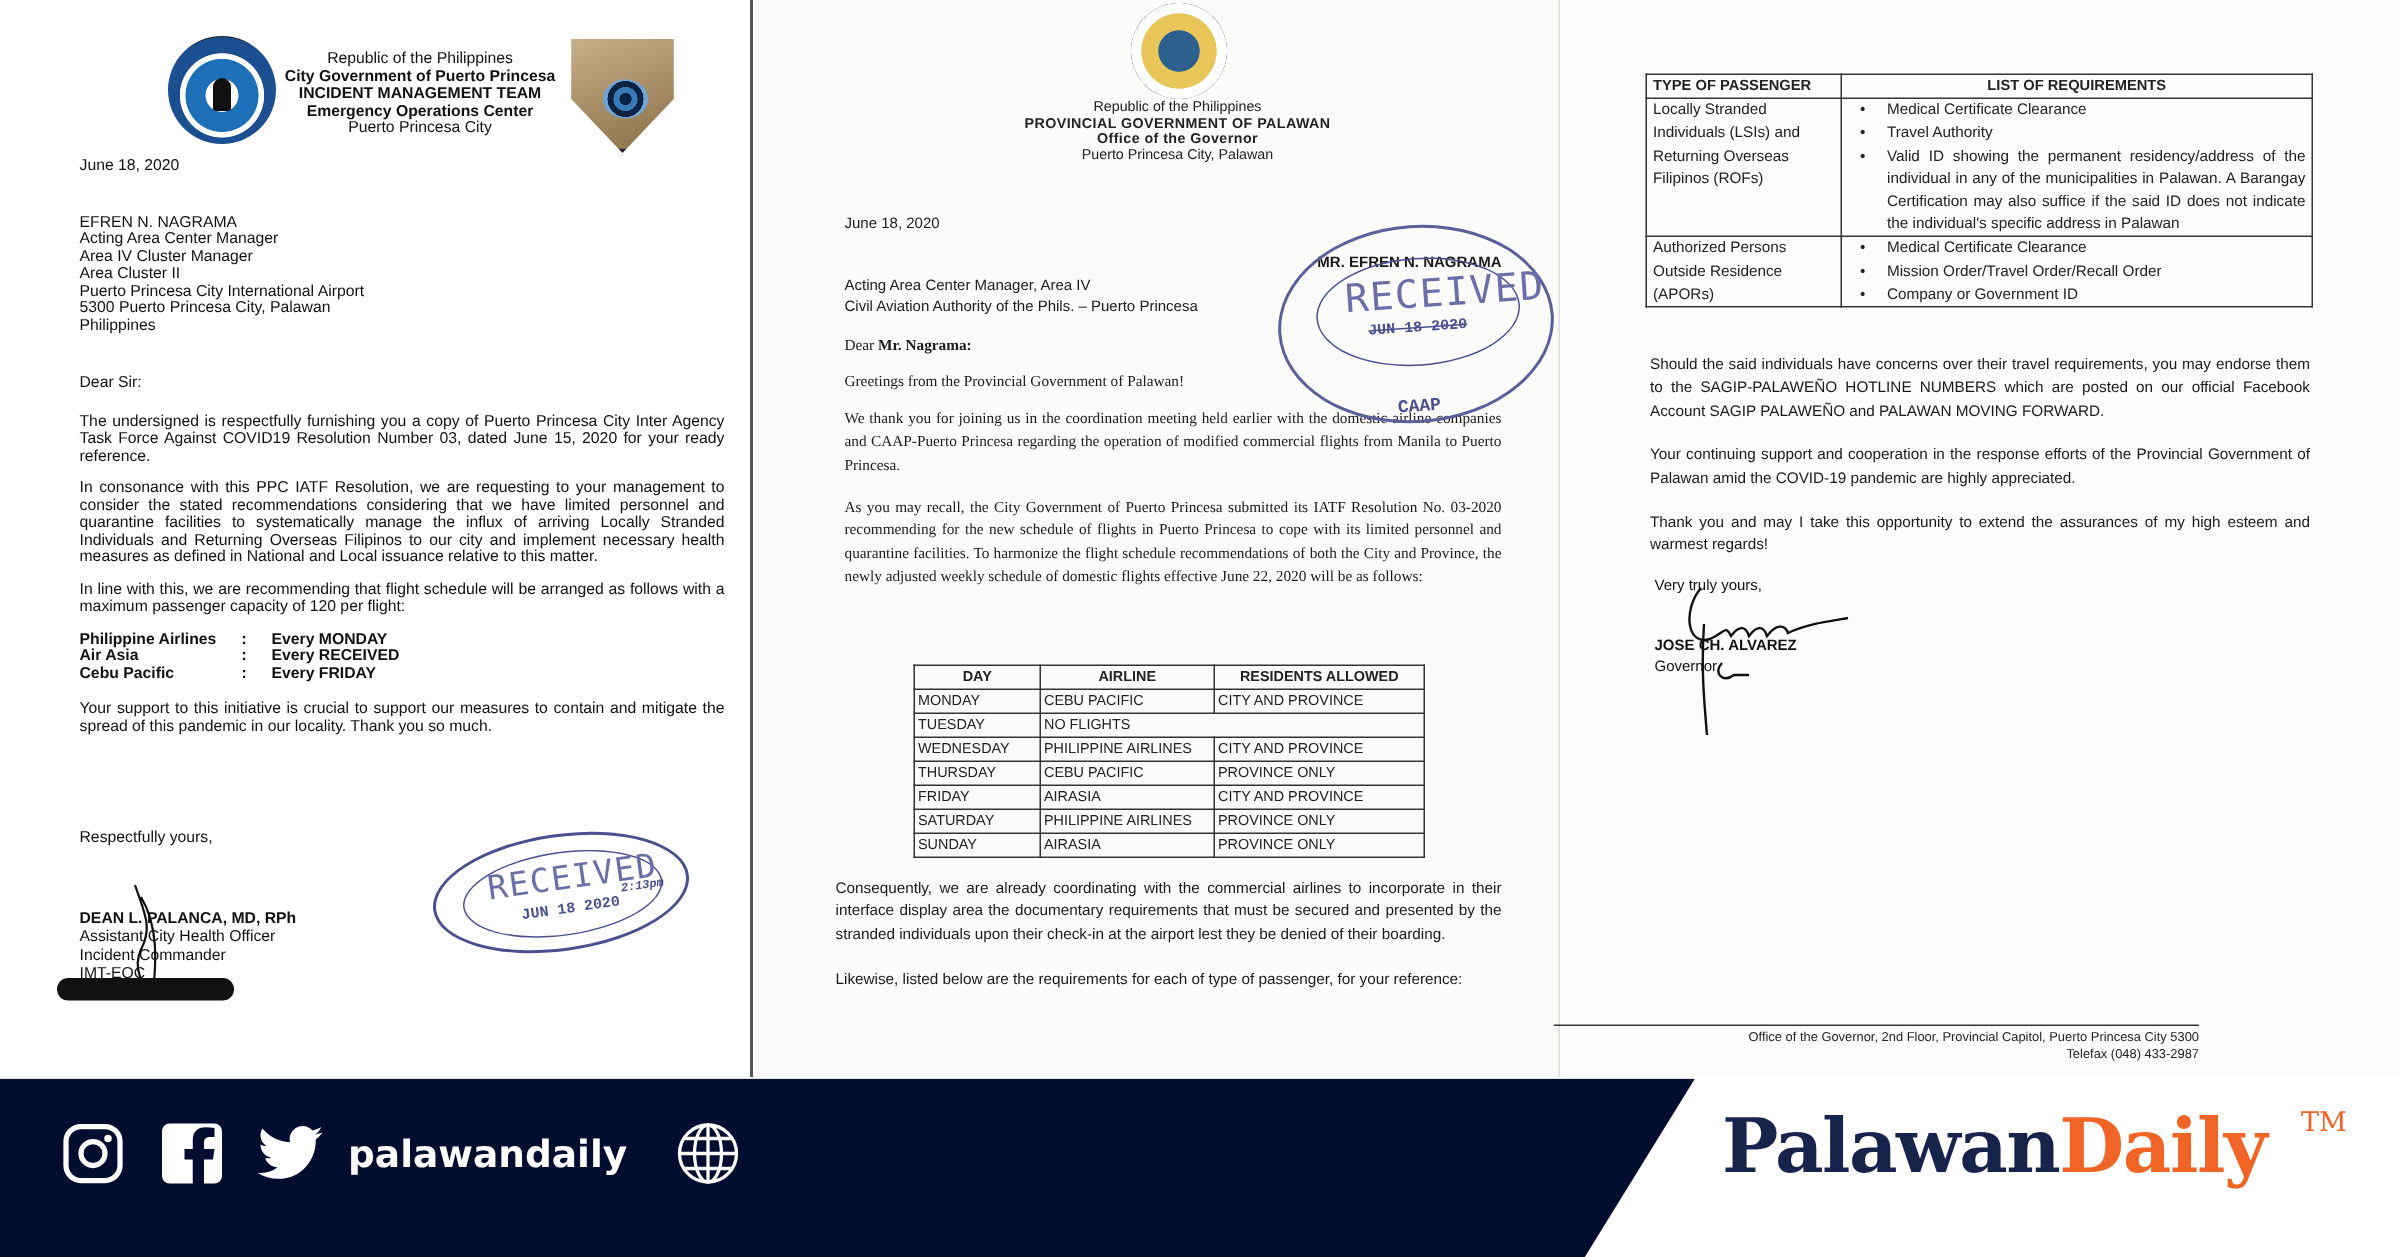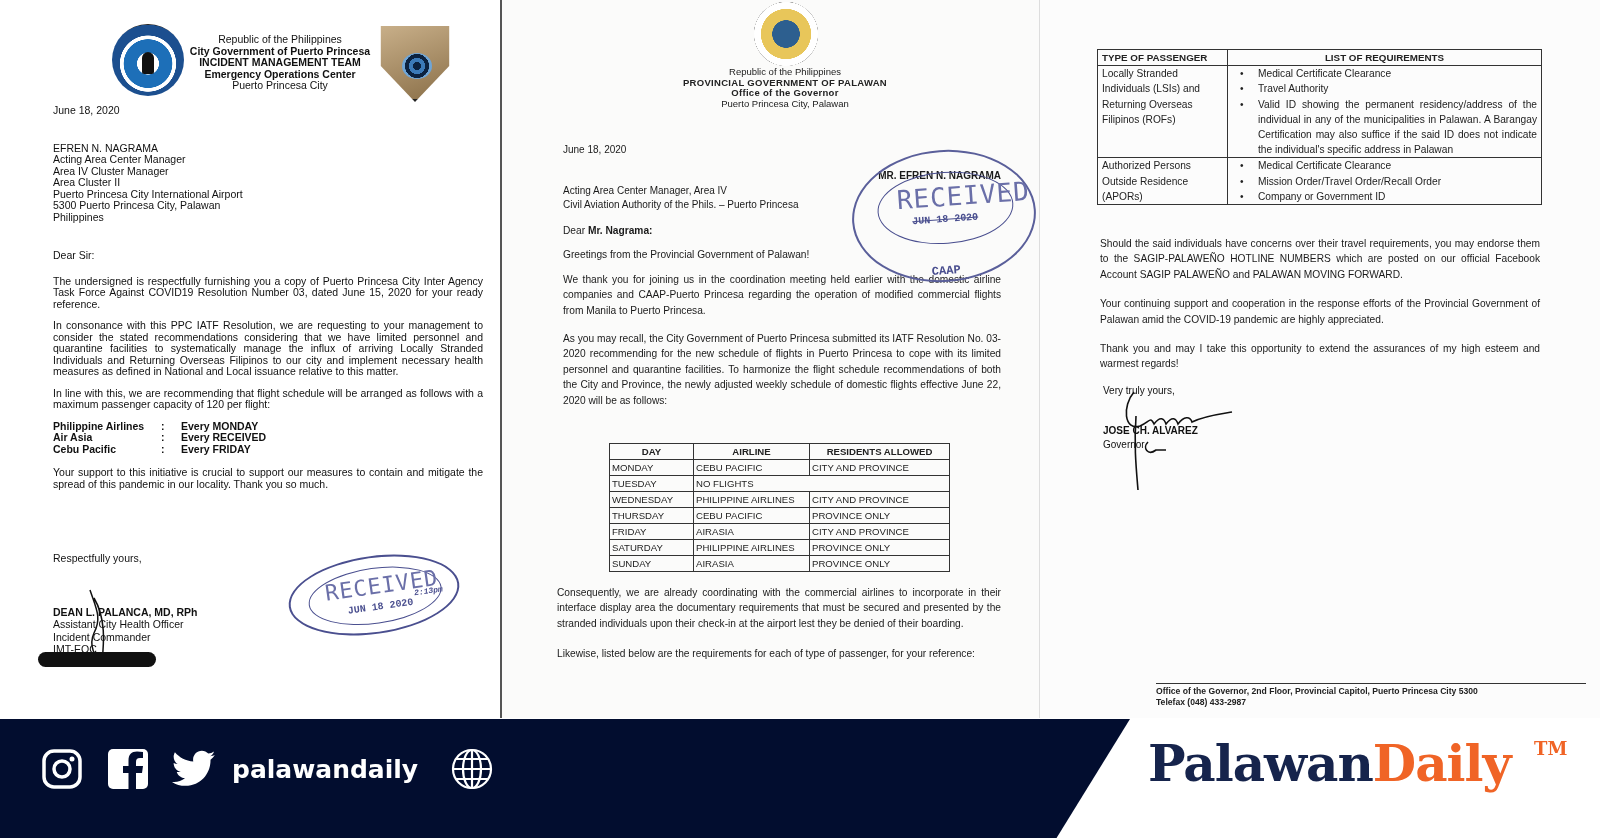--- a/index.html
+++ b/index.html
@@ -37,55 +37,55 @@
   .stamp .inner-oval { position: absolute; border: 1.5px solid #4a4f8f; border-radius: 50%; }
   .stamp .rec { position: absolute; font-family: "DejaVu Sans Mono", monospace; font-size: 22px; letter-spacing: 1px; color: #6a6fa8; }
   .stamp .dt { position: absolute; font-family: "Liberation Mono", monospace; font-size: 10px; font-weight: bold; }
 
   
   .p2-seal { position: absolute; left: 754px; top: 2px; width: 64px; height: 64px; border-radius: 50%;
              background: radial-gradient(circle, #2d5f8f 0 30%, #e8c65a 31% 55%, #fff 56% 70%, #333 71% 100%); }
   .p2-head { position: absolute; left: 640px; top: 67px; width: 290px; text-align: center; font-size: 9.5px; line-height: 10.5px; color: #222; }
   .p2-head .b { font-weight: bold; letter-spacing: 0.3px; }
   .p2-body { position: absolute; left: 563px; top: 142px; width: 438px; font-size: 10.2px; line-height: 15.4px; color: #1a1a1a; }
-  .p2-body p { text-align: justify; margin-bottom: 13px; }
+  .p2-body p { text-align: justify; margin-bottom: 13px; font-family: Liberation Serif, serif; }
   .p2-body .b { font-weight: bold; text-align: right; }
   .sched-table { position: absolute; left: 609px; top: 443px; width: 341px; border-collapse: collapse; font-size: 9.6px; color: #222; }
   .sched-table th, .sched-table td { border: 1px solid #333; height: 16px; padding: 0 2px; }
   .sched-table th { font-weight: bold; }
   .p2-body2 { position: absolute; left: 557px; top: 585px; width: 444px; font-size: 10.2px; line-height: 15.4px; color: #1a1a1a; }
   .p2-body2 p { text-align: justify; margin-bottom: 15px; }
 
   
   .req-table { position: absolute; left: 1097px; top: 49px; width: 445px; border-collapse: collapse; font-size: 10.2px; line-height: 15.2px; color: #222; }
   .req-table th, .req-table td { border: 1px solid #333; vertical-align: top; padding: 0 4px; }
   .req-table th { font-weight: bold; font-size: 9.8px; height: 16px; }
   .req-table th.c1 { text-align: left; width: 130px; }
   .req-table ul { list-style: none; }
   .req-table li { position: relative; padding-left: 26px; text-align: justify; }
   .req-table li::before { content: "\2022"; position: absolute; left: 8px; }
   .p3-body { position: absolute; left: 1100px; top: 236px; width: 440px; font-size: 10.2px; line-height: 15.4px; color: #1a1a1a; }
   .p3-body p { text-align: justify; margin-bottom: 14px; }
   .p3-sign { position: absolute; left: 1103px; top: 384px; font-size: 10px; line-height: 14px; }
   .p3-sign .name { font-weight: bold; margin-top: 26px; }
-  .p3-footer { position: absolute; left: 1156px; top: 683px; width: 430px; border-top: 1.5px solid #333; text-align: left;
-               font-size: 8.6px; line-height: 11px; color: #222; padding-top: 2px; font-weight: bold; }
+  .p3-footer { position: absolute; left: 1036px; top: 683px; width: 430px; border-top: 1.5px solid #333; text-align: right;
+               font-size: 8.6px; line-height: 11px; color: #222; padding-top: 2px; }
 
   
   .banner { position: absolute; left: 0; top: 718px; width: 1600px; height: 120px; background: #ffffff; }
   .banner .navy { position: absolute; left: 0; top: 1px; width: 1130px; height: 119px; background: #020d2f;
                   clip-path: polygon(0 0, 100% 0, 93.5% 100%, 0 100%); }
   .social { position: absolute; left: 40px; top: 745px; height: 48px; display: flex; align-items: center; }
   .social .ic { width: 44px; height: 44px; display: flex; align-items: center; justify-content: center; margin-right: 22px; }
   .social .txt { color: #ffffff; font-family: "DejaVu Sans", sans-serif; font-size: 25px; font-weight: 600; }
   .social .handle { margin-right: 32px; }
   .logo { position: absolute; left: 1148px; top: 734px; font-family: "DejaVu Serif", serif; font-weight: bold; font-size: 50px; letter-spacing: -1px; }
   .logo .a { color: #16244c; }
   .logo .b { color: #f06426; }
-  .logo .tm { position: absolute; left: 386px; top: 4px; font-size: 18px; color: #f06426; font-weight: bold; font-family: "DejaVu Serif", serif; letter-spacing: 0; }
+  .logo .tm { position: absolute; left: 386px; top: 4px; font-size: 18px; color: #f06426; font-weight: normal; font-family: "DejaVu Serif", serif; letter-spacing: 0; }
 </style>
 </head>
 <body>
 
 <div id="p1" class="page">
   <div class="p1-seal">
       <div class="inner"></div>
     </div>
   <div class="p1-head">
     <div>Republic of the Philippines</div>

